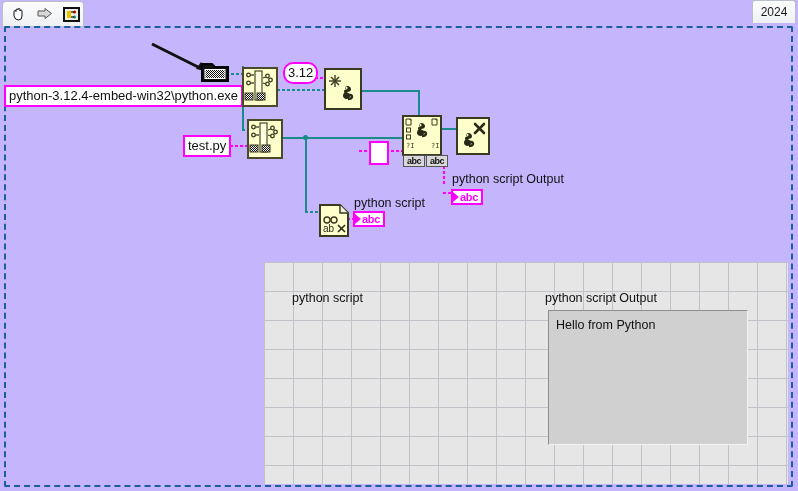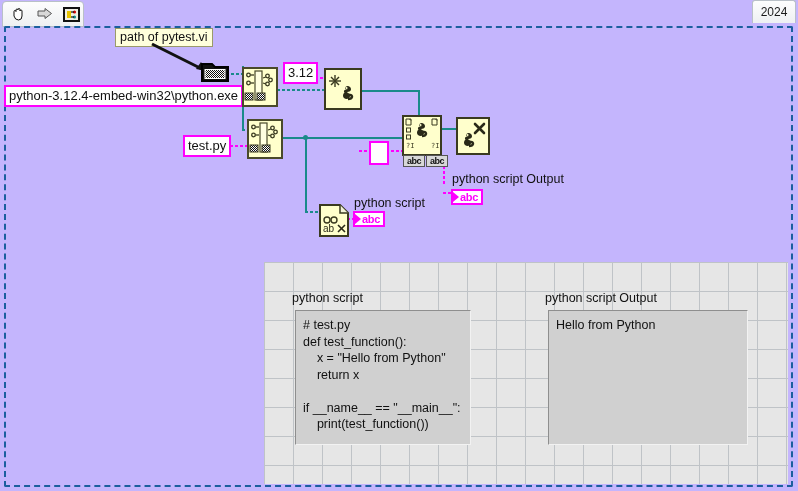--- a/index.html
+++ b/index.html
@@ -272,21 +272,20 @@
 
   <div class="wire h abs" style="left:442px; top:128px; width:14px;"></div>
 
   <div class="wire dotm v abs" style="left:443px; top:156px; height:30px;"></div>
   <div class="wire dotm h abs" style="left:443px; top:192px; width:8px;"></div>
 
   <div class="wire dotm h abs" style="left:347px; top:218px; width:6px;"></div>
 
   <div class="wire dot v abs" style="left:242px; top:66px; height:10px;"></div>
 
-  <div class="freelabel abs" style="left:115px; top:28px;">path of  pytest.vi</div>
 
   <svg class="abs" style="left:150px; top:40px;" width="80" height="40">
     <line x1="2" y1="4" x2="56" y2="31" stroke="#111" stroke-width="3"></line>
     <polygon points="56,31 46,29 51,22" fill="#111"></polygon>
   </svg>
 
   <div class="abs" style="left:200px; top:58px;">
     <svg width="30" height="26" viewBox="0 0 30 26">
       <path d="M2 6 L2 23 L28 23 L28 9 L15 9 L12 6 Z" fill="#111"></path>
       <path d="M4.5 11 L4.5 21 L25.5 21 L25.5 11 Z" fill="#ffffff"></path>
@@ -316,21 +315,21 @@
         <path d="M19 9 L21.8 8"></path>
         <circle cx="23.5" cy="15" r="1.8"></circle>
         <path d="M19 14 L21.8 15"></path>
         <circle cx="26.5" cy="11" r="1.8"></circle>
       </g>
       <rect x="1" y="24" width="8" height="7" fill="url(#checker)" stroke="#3a3a20" stroke-width="1"></rect>
       <rect x="13" y="24" width="8" height="7" fill="url(#checker)" stroke="#3a3a20" stroke-width="1"></rect>
     </svg>
   </div>
 
-  <div class="strconst abs" style="left:283px; top:62px;">3.12</div>
+  <div class="strconst abs" style="left:283px; top:62px;border-radius:10px;">3.12</div>
 
   <div class="pynode" style="left:324px; top:68px; width:38px; height:42px;">
     <svg width="34" height="38" viewBox="0 0 34 38">
       <g stroke="#3a3a20" stroke-width="1.4" fill="none">
         <path d="M9 11 L9 5"></path>
           <path d="M9 11 L9 17"></path>
         <path d="M3 11 L15 11"></path>
         <path d="M5 7 L13 15"></path>
           <path d="M13 7 L5 15"></path>
       </g>
@@ -435,25 +434,18 @@
   </div>
 
   <div class="plabel abs" style="left:354px; top:196px;">python script</div>
   <div class="abcterm abs" style="left:353px; top:211px; width:32px;">
     <span class="arrow"></span>
     <span class="txt">abc</span>
   </div>
 
   <div class="panel">
     <div class="panel-label" style="left:28px; top:29px;">python script</div>
-    <div class="panel-box" style="left:31px; top:48px; width:176px; height:135px;"># test.py
-def test_function():
-    x = "Hello from Python"
-    return x
-
-if __name__ == "__main__":
-    print(test_function())</div>
 
     <div class="panel-label" style="left:281px; top:29px;">python script Output</div>
     <div class="panel-box" style="left:284px; top:48px; width:200px; height:135px;">Hello from Python</div>
   </div>
 
 </div>
 
 </body></html>

